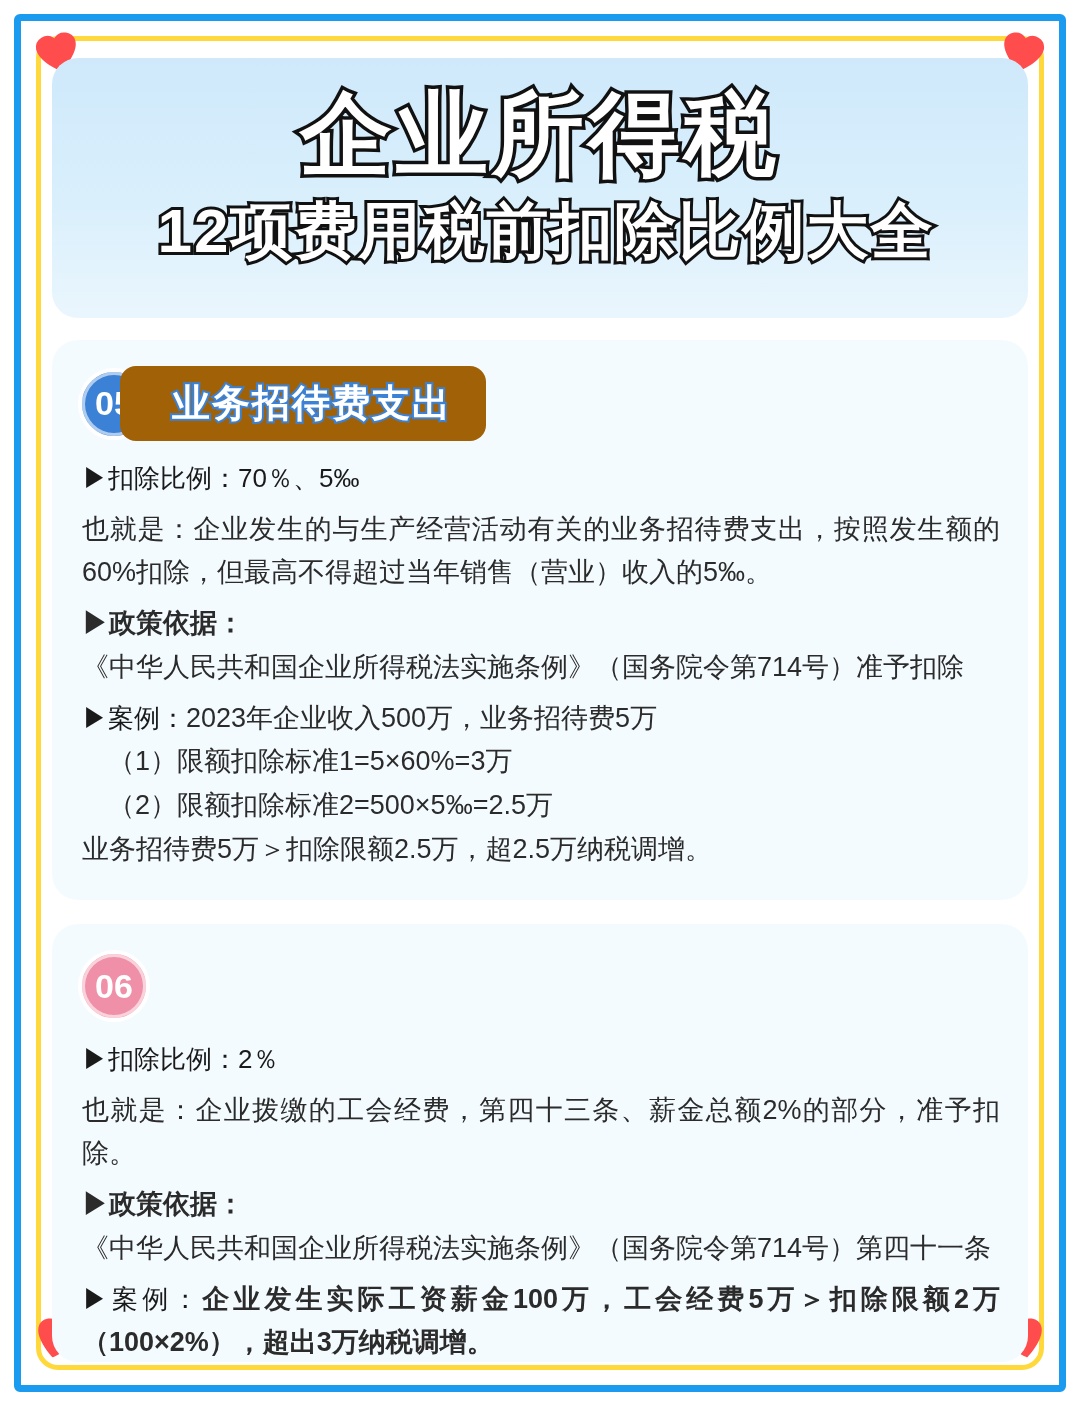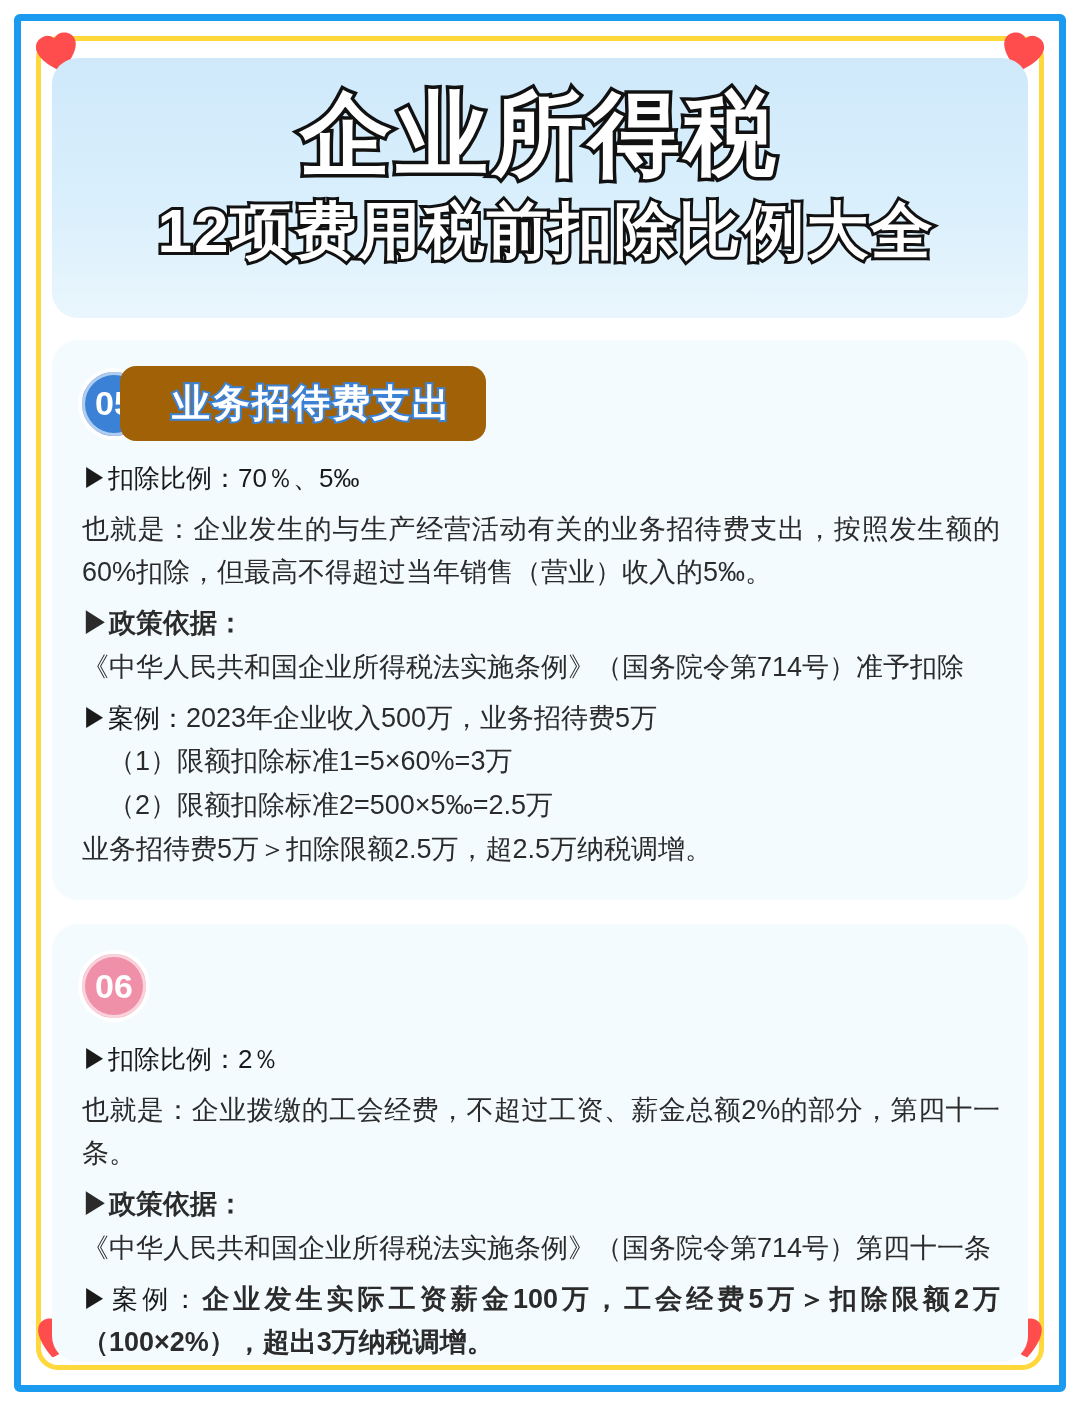--- a/index.html
+++ b/index.html
@@ -186,20 +186,20 @@
 </div>
 
 <div class="section s2">
   <div class="sec-head">
     <div class="badge pink">06</div>
   </div>
   <div class="sec-body">
     <div class="para tight">
       <span class="lbl">▶扣除比例：</span><span class="lbl">2％</span>
     </div>
-    <div class="para">也就是：企业拨缴的工会经费，不超过工资、薪金总额2%的部分，第四十一条。</div>
+    <div class="para">也就是：企业拨缴的工会经费，第四十三条、薪金总额2%的部分，准予扣除。</div>
     <div class="para" style="font-weight:bold;">▶政策依据：</div>
     <div class="para tight">《中华人民共和国企业所得税法实施条例》（国务院令第714号）第四十一条</div>
     <div class="para bold-line">
       <span class="lbl">▶案例：</span><span>企业发生实际工资薪金100万，工会经费5万＞扣除限额2万（100×2%），超出3万纳税调增。</span>
     </div>
   </div>
 </div>
 
 </body></html>

